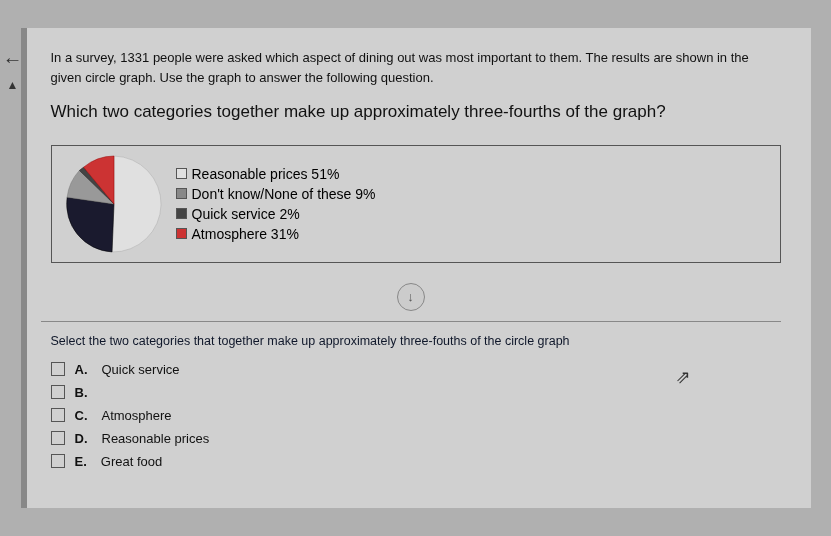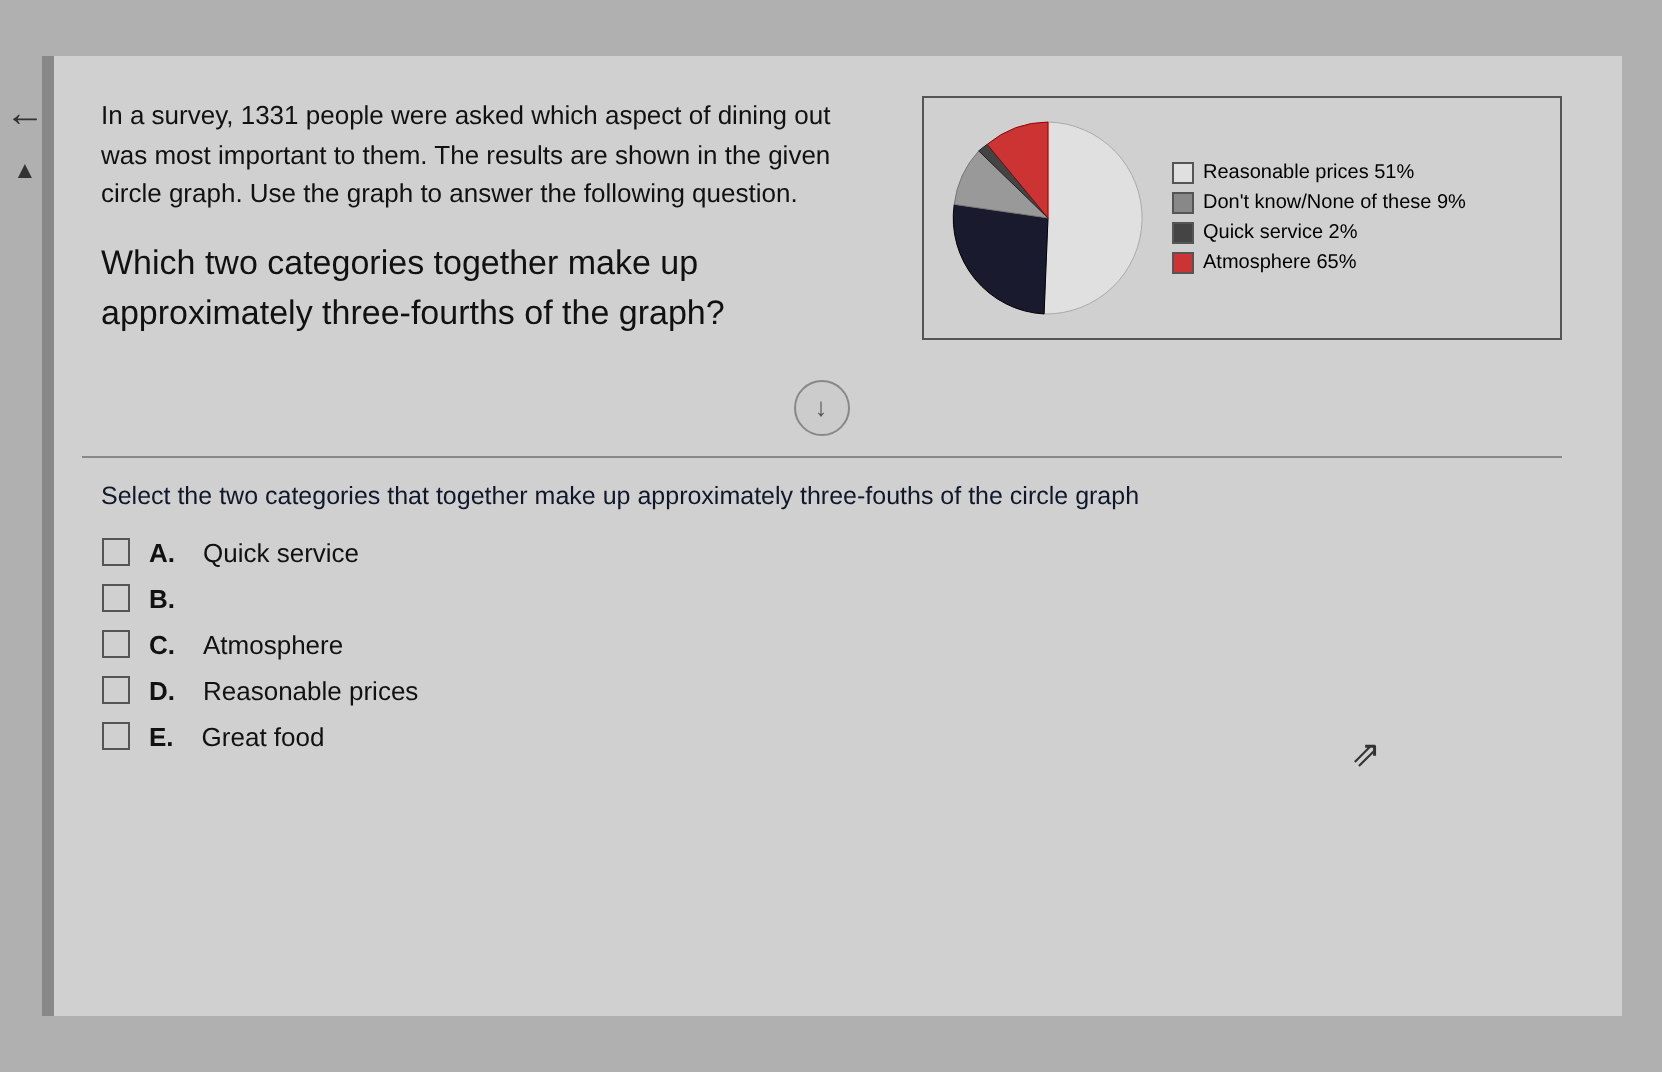--- a/index.html
+++ b/index.html
@@ -37,21 +37,21 @@
     }
     .triangle-marker {
       position: absolute;
       left: -14px;
       top: 50px;
       font-size: 12px;
       color: #333;
     }
     .top-section {
       display: flex;
-      flex-direction: row;
+      flex-direction: column;
       gap: 20px;
       margin-left: 10px;
       margin-bottom: 20px;
     }
     .question-text {
       flex: 1;
       font-size: 13px;
       color: #111;
       line-height: 1.5;
     }
@@ -67,21 +67,21 @@
     }
     .chart-area {
       width: 100px;
       height: 100px;
       flex-shrink: 0;
     }
     .legend {
       display: flex;
       flex-direction: column;
       gap: 4px;
-      font-size: 10px;
+      font-size: 14px;
     }
     .legend-item {
       display: flex;
       align-items: center;
       gap: 5px;
     }
     .legend-color {
       width: 11px;
       height: 11px;
       flex-shrink: 0;
@@ -162,21 +162,21 @@
         <div class="legend-item">
           <div class="legend-color" style="background:#888;"></div>
           <span>Don't know/None of these 9%</span>
         </div>
         <div class="legend-item">
           <div class="legend-color" style="background:#444;"></div>
           <span>Quick service 2%</span>
         </div>
         <div class="legend-item">
           <div class="legend-color" style="background:#cc3333;"></div>
-          <span>Atmosphere 65%</span>
+          <span>Atmosphere 31%</span>
         </div>
       </div>
     </div>
   </div>
 
   <div style="display:flex; justify-content:center; margin-bottom:4px;">
     <div style="width:28px;height:28px;border-radius:50%;border:1.5px solid #888;background:#ccc;display:flex;align-items:center;justify-content:center;font-size:13px;color:#555;">↓</div>
   </div>
 
   <hr class="divider">

